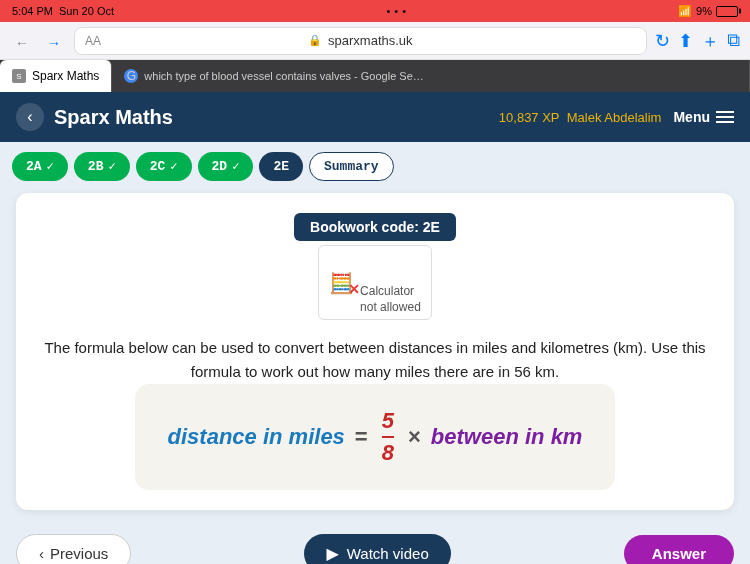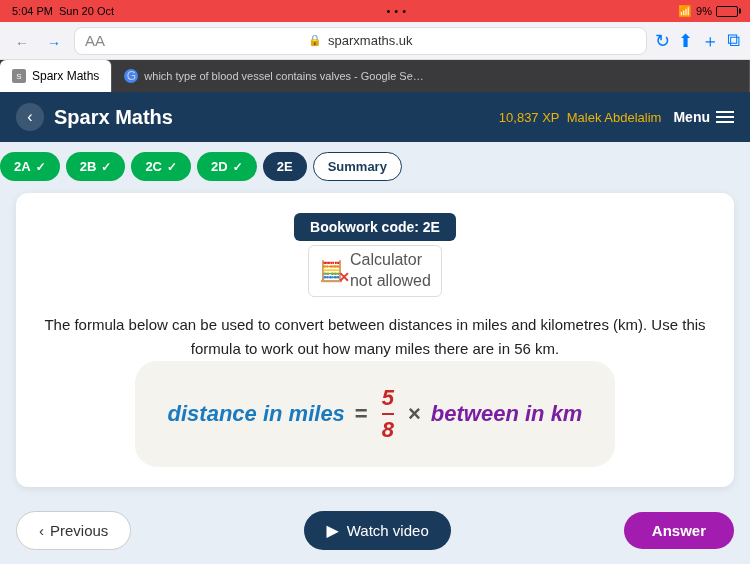--- a/index.html
+++ b/index.html
@@ -50,21 +50,21 @@
       width: 24px; height: 24px; display: flex; align-items: center; justify-content: center;
       color: #888; font-size: 14px; cursor: pointer;
     }
     .nav-btn.active { color: #007aff; }
     .address-bar {
       flex: 1; background: #fff; border-radius: 8px; height: 28px;
       display: flex; align-items: center; justify-content: center;
       font-size: 13px; color: #333; gap: 6px; border: 1px solid #ddd;
       position: relative;
     }
-    .address-bar .aa { font-size: 15px; color: #888; position: absolute; left: 10px; }
+    .address-bar .aa { font-size: 12px; color: #888; position: absolute; left: 10px; }
     .address-bar .lock-icon { font-size: 11px; color: #888; }
     .refresh-btn { color: #007aff; font-size: 16px; }
     .browser-actions { display: flex; gap: 8px; align-items: center; }
     .browser-actions span { color: #007aff; font-size: 18px; }
 
     
     .tab-bar {
       background: #3a3a3c;
       height: 32px;
       display: flex;
@@ -99,23 +99,24 @@
     .menu-btn {
       color: white; font-size: 14px; font-weight: 600; background: none; border: none;
       cursor: pointer; display: flex; align-items: center; gap: 6px;
     }
     .hamburger { display: flex; flex-direction: column; gap: 3px; }
     .hamburger span { width: 18px; height: 2px; background: white; display: block; }
 
     
     .task-tabs {
       background: #e8eef5;
-      padding: 10px 0 0;
+      padding: 10px 12px 0;
       display: flex;
       gap: 6px;
+      font-family: Liberation Mono, monospace;
     }
     .task-tab {
       padding: 6px 14px; border-radius: 20px; font-size: 13px; font-weight: 600;
       cursor: pointer; display: flex; align-items: center; gap: 5px;
     }
     .task-tab.green { background: #00b050; color: white; }
     .task-tab.active-dark { background: #1a3a5c; color: white; }
     .task-tab.summary { background: white; color: #1a3a5c; border: 1.5px solid #1a3a5c; font-weight: 700; }
     .check { font-size: 12px; }
 
@@ -139,27 +140,27 @@
     .bookwork-code {
       background: #1a3a5c; color: white; padding: 6px 16px;
       border-radius: 6px; font-size: 14px; font-weight: 600;
     }
     .calculator-badge {
       display: flex; align-items: center; gap: 6px;
       border: 1.5px solid #ddd; border-radius: 6px; padding: 4px 10px;
     }
     .calc-icon { font-size: 20px; position: relative; }
     .calc-x { position: absolute; bottom: -2px; right: -6px; color: #e53935; font-size: 14px; font-weight: 700; }
-    .calc-text { font-size: 16px; color: #555; line-height: 1.3; }
+    .calc-text { font-size: 12px; color: #555; line-height: 1.3; margin-top: 34px; }
 
     .question-text {
       text-align: center; font-size: 15px; color: #222; line-height: 1.6;
     }
     .formula-box {
-      background: #f5f3ee; border-radius: 22px; padding: 24px 20px;
+      background: #f5f3ee; border-radius: 14px; padding: 24px 20px;
       display: flex; align-items: center; justify-content: center;
       margin: 0 auto; max-width: 480px;
     }
     .formula-text {
       font-size: 22px; font-style: italic; color: #1a7abf; font-weight: 600;
       display: flex; align-items: center; gap: 10px;
     }
     .formula-fraction {
       display: inline-flex; flex-direction: column; align-items: center;
       font-size: 22px; color: #c62828; font-weight: 700; margin: 0 4px;

